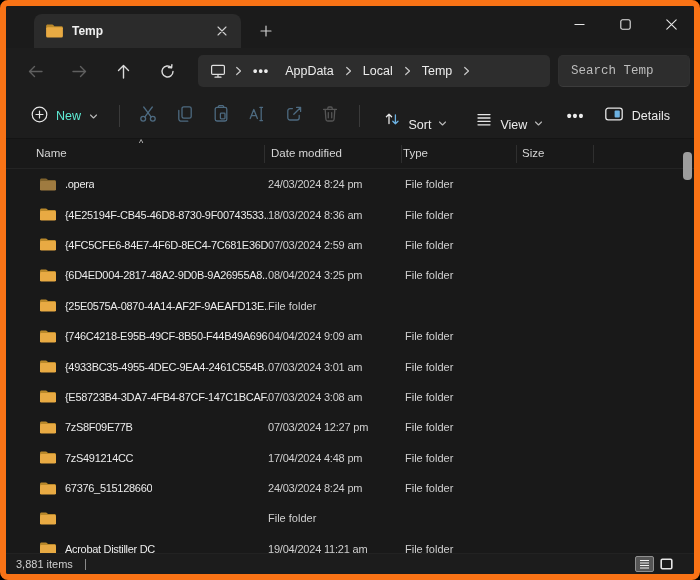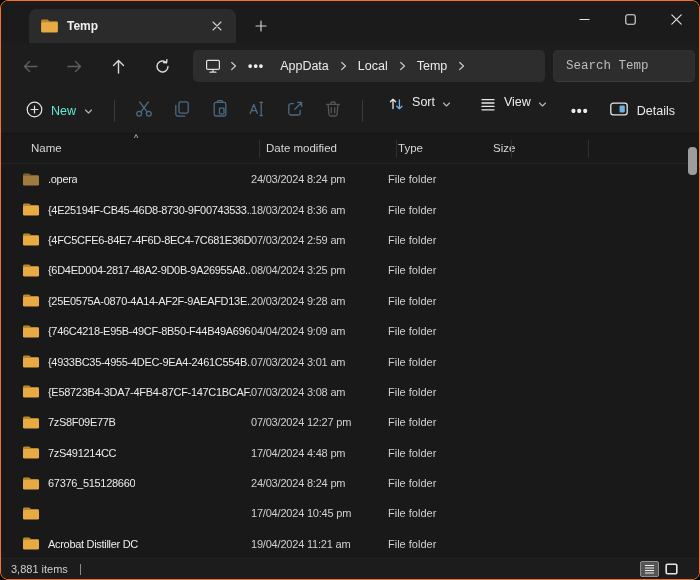--- a/index.html
+++ b/index.html
@@ -1,19 +1,19 @@
 <!DOCTYPE html>
 <html><head>
 <meta charset="utf-8">
 <style>
   * { margin:0; padding:0; box-sizing:border-box; }
   html,body { background:#000; width:700px; height:580px; overflow:hidden;
               font-family:"Liberation Sans", sans-serif; }
   .window{ width:700px; height:580px; background:#1c1c1c; border-radius:8px;
-           overflow:hidden; display:flex; flex-direction:column; border:1px solid #f97316;}
+           overflow:hidden; display:flex; flex-direction:column; border:6px solid #f97316;}
 
   
   .titlebar{ height:42px; background:#1b1b1b; display:flex; align-items:flex-end; flex-shrink:0;}
   .tab{ margin-left:28px; width:207px; height:34px; background:#2b2b2b;
         border-radius:8px 8px 0 0; display:flex; align-items:center; padding:0 8px 0 12px;}
   .tab-title{ color:#f0f0f0; font-size:12px; font-weight:700; margin-left:9px; flex:1;}
   .tab-close{ width:22px; height:22px; border-radius:4px; display:flex; align-items:center; justify-content:center;}
   .newtab{ width:26px; height:26px; margin:0 0 4px 12px; display:flex; align-items:center; justify-content:center; border-radius:4px;}
   .caption-group{ margin-left:auto; display:flex; align-self:flex-start; height:36px;}
   .cap-btn{ width:46px; height:36px; display:flex; align-items:center; justify-content:center;}
@@ -32,33 +32,33 @@
                     font-size:12.5px; width:100%; padding:0 12px; font-family:Liberation Mono, monospace;}
   .searchbox input::placeholder{ color:#bdbdbd; opacity:1;}
 
   
   .toolbar{ height:45px; display:flex; align-items:center; padding:0 14px; flex-shrink:0;
             background:#1d1d1d; border-bottom:1px solid #141414;}
   .new-btn{ display:flex; align-items:center; gap:8px; height:32px; padding:0 11px; border-radius:4px;}
   .new-label{ color:#5eead4; font-size:12.5px;}
   .tb-divider{ width:1px; height:22px; background:#3a3a3a; margin:0 10px;}
   .tb-icon-btn{ width:40px; height:32px; display:flex; align-items:center; justify-content:center; border-radius:4px; margin:0 2px;}
-  .tb-group-btn{ display:flex; align-items:flex-start; gap:7px; height:32px; padding:0 10px; border-radius:4px; margin:0 4px;}
+  .tb-group-btn{ display:flex; align-items:flex-end; gap:7px; height:32px; padding:0 10px; border-radius:4px; margin:0 4px;}
   .tb-label{ color:#ebebeb; font-size:12.5px;}
   .more-dots{ color:#ebebeb; font-size:14px; letter-spacing:1px; font-weight:700;}
   .details-btn{ margin-left:auto; display:flex; align-items:center; gap:8px; height:32px; padding:0 10px; border-radius:4px;}
 
   
   .main{ flex:1; background:#191919; position:relative; display:flex; flex-direction:column; overflow:hidden;}
   .list-header{ height:30px; position:relative; flex-shrink:0; border-bottom:1px solid #242424;}
   .hdr-label{ position:absolute; top:8px; color:#d6d6d6; font-size:11.5px;}
   .hdr-sep{ position:absolute; top:6px; width:1px; height:18px; background:#2f2f2f;}
   .sort-caret{ position:absolute; left:133px; top:-1px; color:#cfcfcf; font-size:9px;}
   .rows{ flex:1; overflow:hidden;}
-  .row{ height:30.4px; display:flex; align-items:center; padding-left:22px;}
+  .row{ height:30.4px; display:flex; align-items:center; padding-left:34px;}
   .cell{ color:#d0d0d0; font-size:11.5px; white-space:nowrap; overflow:hidden;}
   .cell-name{ width:228px; display:flex; align-items:center; gap:9px; flex-shrink:0;}
   .fname{ color:#ebebeb; font-size:11px; letter-spacing:-0.3px; white-space:nowrap; overflow:hidden;}
   .cell-date{ width:137px; flex-shrink:0; font-size:11px; letter-spacing:-0.2px;}
   .cell-type{ width:114px; flex-shrink:0; font-size:11px;}
   .cell-size{ width:60px; flex-shrink:0; font-size:11px;}
   .folder-ic{ display:flex; flex-shrink:0;}
   .folder-ic.dim{ filter:brightness(0.72) saturate(0.8);}
   .scroll-thumb{ position:absolute; right:2px; top:13px; width:9px; height:28px; background:#9d9d9d; border-radius:4px;}
 
@@ -308,21 +308,21 @@
       <span class="tb-label">Details</span>
     </div>
   </div>
 
   <div class="main">
     <div class="list-header">
       <span class="sort-caret">^</span>
       <span class="hdr-label" style="left:30px">Name</span>
       <span class="hdr-label" style="left:265px">Date modified</span>
       <span class="hdr-label" style="left:397px">Type</span>
-      <span class="hdr-label" style="left:492px">Size</span>
+      <span class="hdr-label" style="left:516px">Size</span>
       <span class="hdr-sep" style="left:258px"></span>
       <span class="hdr-sep" style="left:395px"></span>
       <span class="hdr-sep" style="left:510px"></span>
       <span class="hdr-sep" style="left:587px"></span>
     </div>
     <div class="rows">
   <div class="row">
     <div class="cell cell-name">
       <span class="folder-ic dim">
         <svg width="16" height="13" viewBox="0 0 16 13">
@@ -385,21 +385,20 @@
   <div class="row">
     <div class="cell cell-name">
       <span class="folder-ic">
         <svg width="16" height="13" viewBox="0 0 16 13">
           <path d="M1.5 0.5 h4.3 c.5 0 .9.2 1.2.5 l.9 1 h6.6 c.8 0 1.5.7 1.5 1.5 v1.1 H0 V2 c0-.8.7-1.5 1.5-1.5z" fill="#b9882a"></path>
           <rect x="0" y="3" width="16" height="9.6" rx="1.4" fill="#e8aa43"></rect>
         </svg>
       </span>
       <span class="fname">{25E0575A-0870-4A14-AF2F-9AEAFD13E...</span>
     </div>
-    <div class="cell cell-date">20/03/2024 9:28 am</div>
     <div class="cell cell-type">File folder</div>
     <div class="cell cell-size"></div>
   </div>
 
   <div class="row">
     <div class="cell cell-name">
       <span class="folder-ic">
         <svg width="16" height="13" viewBox="0 0 16 13">
           <path d="M1.5 0.5 h4.3 c.5 0 .9.2 1.2.5 l.9 1 h6.6 c.8 0 1.5.7 1.5 1.5 v1.1 H0 V2 c0-.8.7-1.5 1.5-1.5z" fill="#b9882a"></path>
           <rect x="0" y="3" width="16" height="9.6" rx="1.4" fill="#e8aa43"></rect>
@@ -489,21 +488,20 @@
 
   <div class="row">
     <div class="cell cell-name">
       <span class="folder-ic">
         <svg width="16" height="13" viewBox="0 0 16 13">
           <path d="M1.5 0.5 h4.3 c.5 0 .9.2 1.2.5 l.9 1 h6.6 c.8 0 1.5.7 1.5 1.5 v1.1 H0 V2 c0-.8.7-1.5 1.5-1.5z" fill="#b9882a"></path>
           <rect x="0" y="3" width="16" height="9.6" rx="1.4" fill="#e8aa43"></rect>
         </svg>
       </span>
     </div>
-    <div class="cell cell-date">17/04/2024 10:45 pm</div>
     <div class="cell cell-type">File folder</div>
     <div class="cell cell-size"></div>
   </div>
 
   <div class="row">
     <div class="cell cell-name">
       <span class="folder-ic">
         <svg width="16" height="13" viewBox="0 0 16 13">
           <path d="M1.5 0.5 h4.3 c.5 0 .9.2 1.2.5 l.9 1 h6.6 c.8 0 1.5.7 1.5 1.5 v1.1 H0 V2 c0-.8.7-1.5 1.5-1.5z" fill="#b9882a"></path>
           <rect x="0" y="3" width="16" height="9.6" rx="1.4" fill="#e8aa43"></rect>

